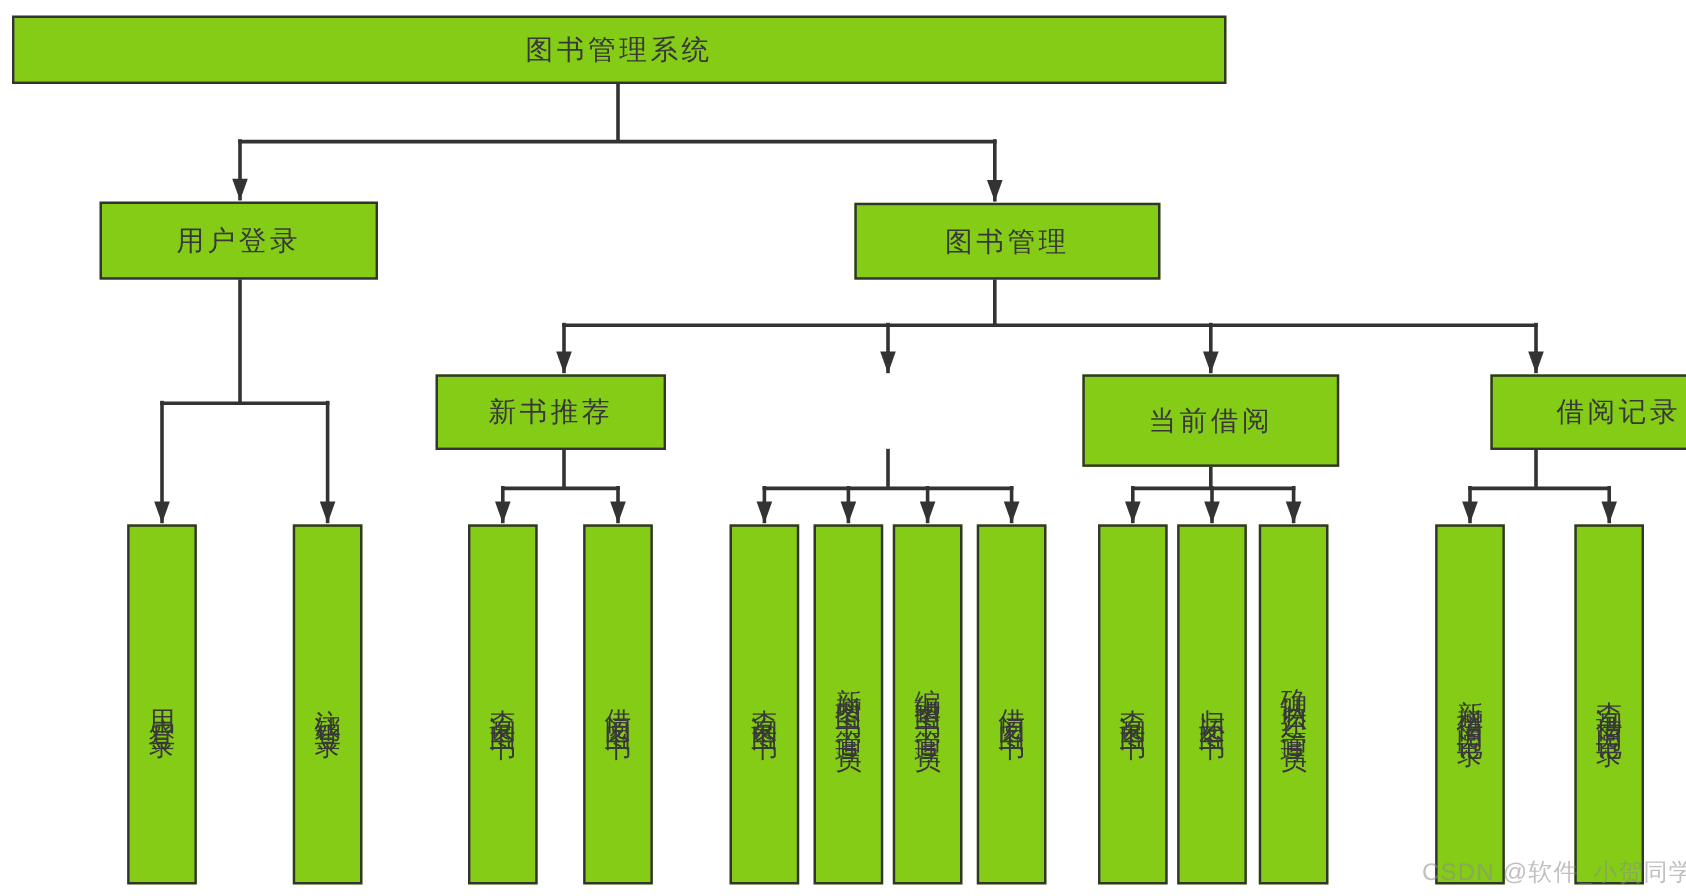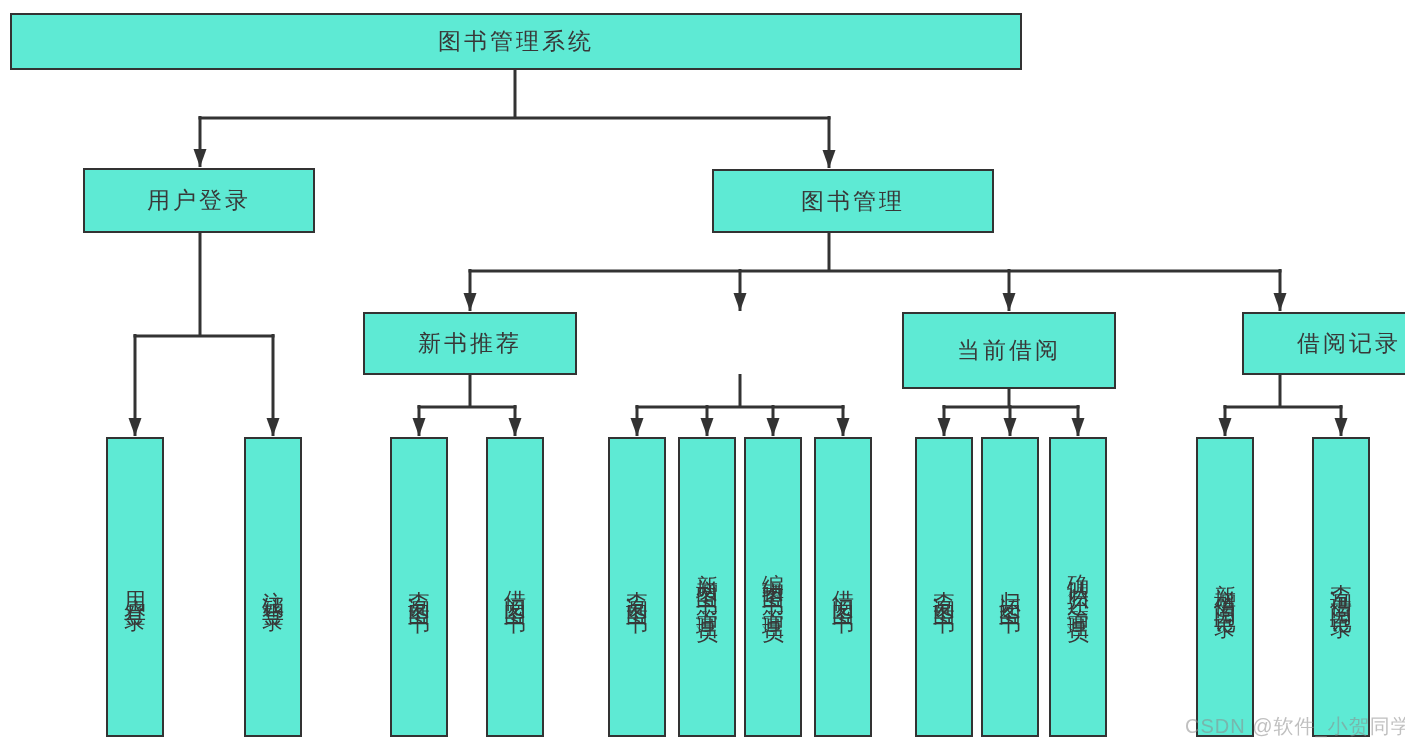--- a/index.html
+++ b/index.html
@@ -14,21 +14,21 @@
   svg.connectors {
     position: absolute;
     left: 0; top: 0;
     width: 1405px; height: 747px;
   }
   svg.connectors line { stroke: #333333; stroke-width: 3; }
   .node {
     position: absolute;
     box-sizing: border-box;
     border: 2.5px solid #333333;
-    background: #5eead4;
+    background: #84cc16;
     display: flex;
     align-items: center;
     justify-content: center;
     color: #383838;
     font-size: 23px;
     letter-spacing: 3px;
     text-align: center;
     white-space: nowrap;
   }
   .node.leaf { font-size: 22px; letter-spacing: 0; }
@@ -99,23 +99,23 @@
 
     <line x1="1280" y1="374" x2="1280" y2="407"></line>
     <line x1="1223.5" y1="407" x2="1342.5" y2="407"></line>
     <line x1="1225" y1="405" x2="1225" y2="436" marker-end="url(#arw)"></line>
     <line x1="1341" y1="405" x2="1341" y2="436" marker-end="url(#arw)"></line>
   </svg>
 
   <div class="node" style="left:10px; top:13px; width:1012px; height:57px;">图书管理系统</div>
 
   <div class="node" style="left:83px; top:168px; width:232px; height:65px;">用户登录</div>
-  <div class="node" style="left:712px; top:169px; width:282px; height:64px;">图书管理</div>
+  <div class="node" style="left:712px; top:169px; width:255px; height:64px;">图书管理</div>
 
-  <div class="node" style="left:363px; top:312px; width:214px; height:63px;">新书推荐</div>
+  <div class="node" style="left:363px; top:312px; width:192px; height:63px;">新书推荐</div>
   <div class="node" style="left:902px; top:312px; width:214px; height:77px;">当前借阅</div>
   <div class="node" style="left:1242px; top:312px; width:214px; height:63px;">借阅记录</div>
 
   <div class="node leaf" style="left:106px; top:437px; width:58px; height:300px;">
     <span class="vtext">用户登录</span>
   </div>
   <div class="node leaf" style="left:244px; top:437px; width:58px; height:300px;">
     <span class="vtext">注销登录</span>
   </div>
 

